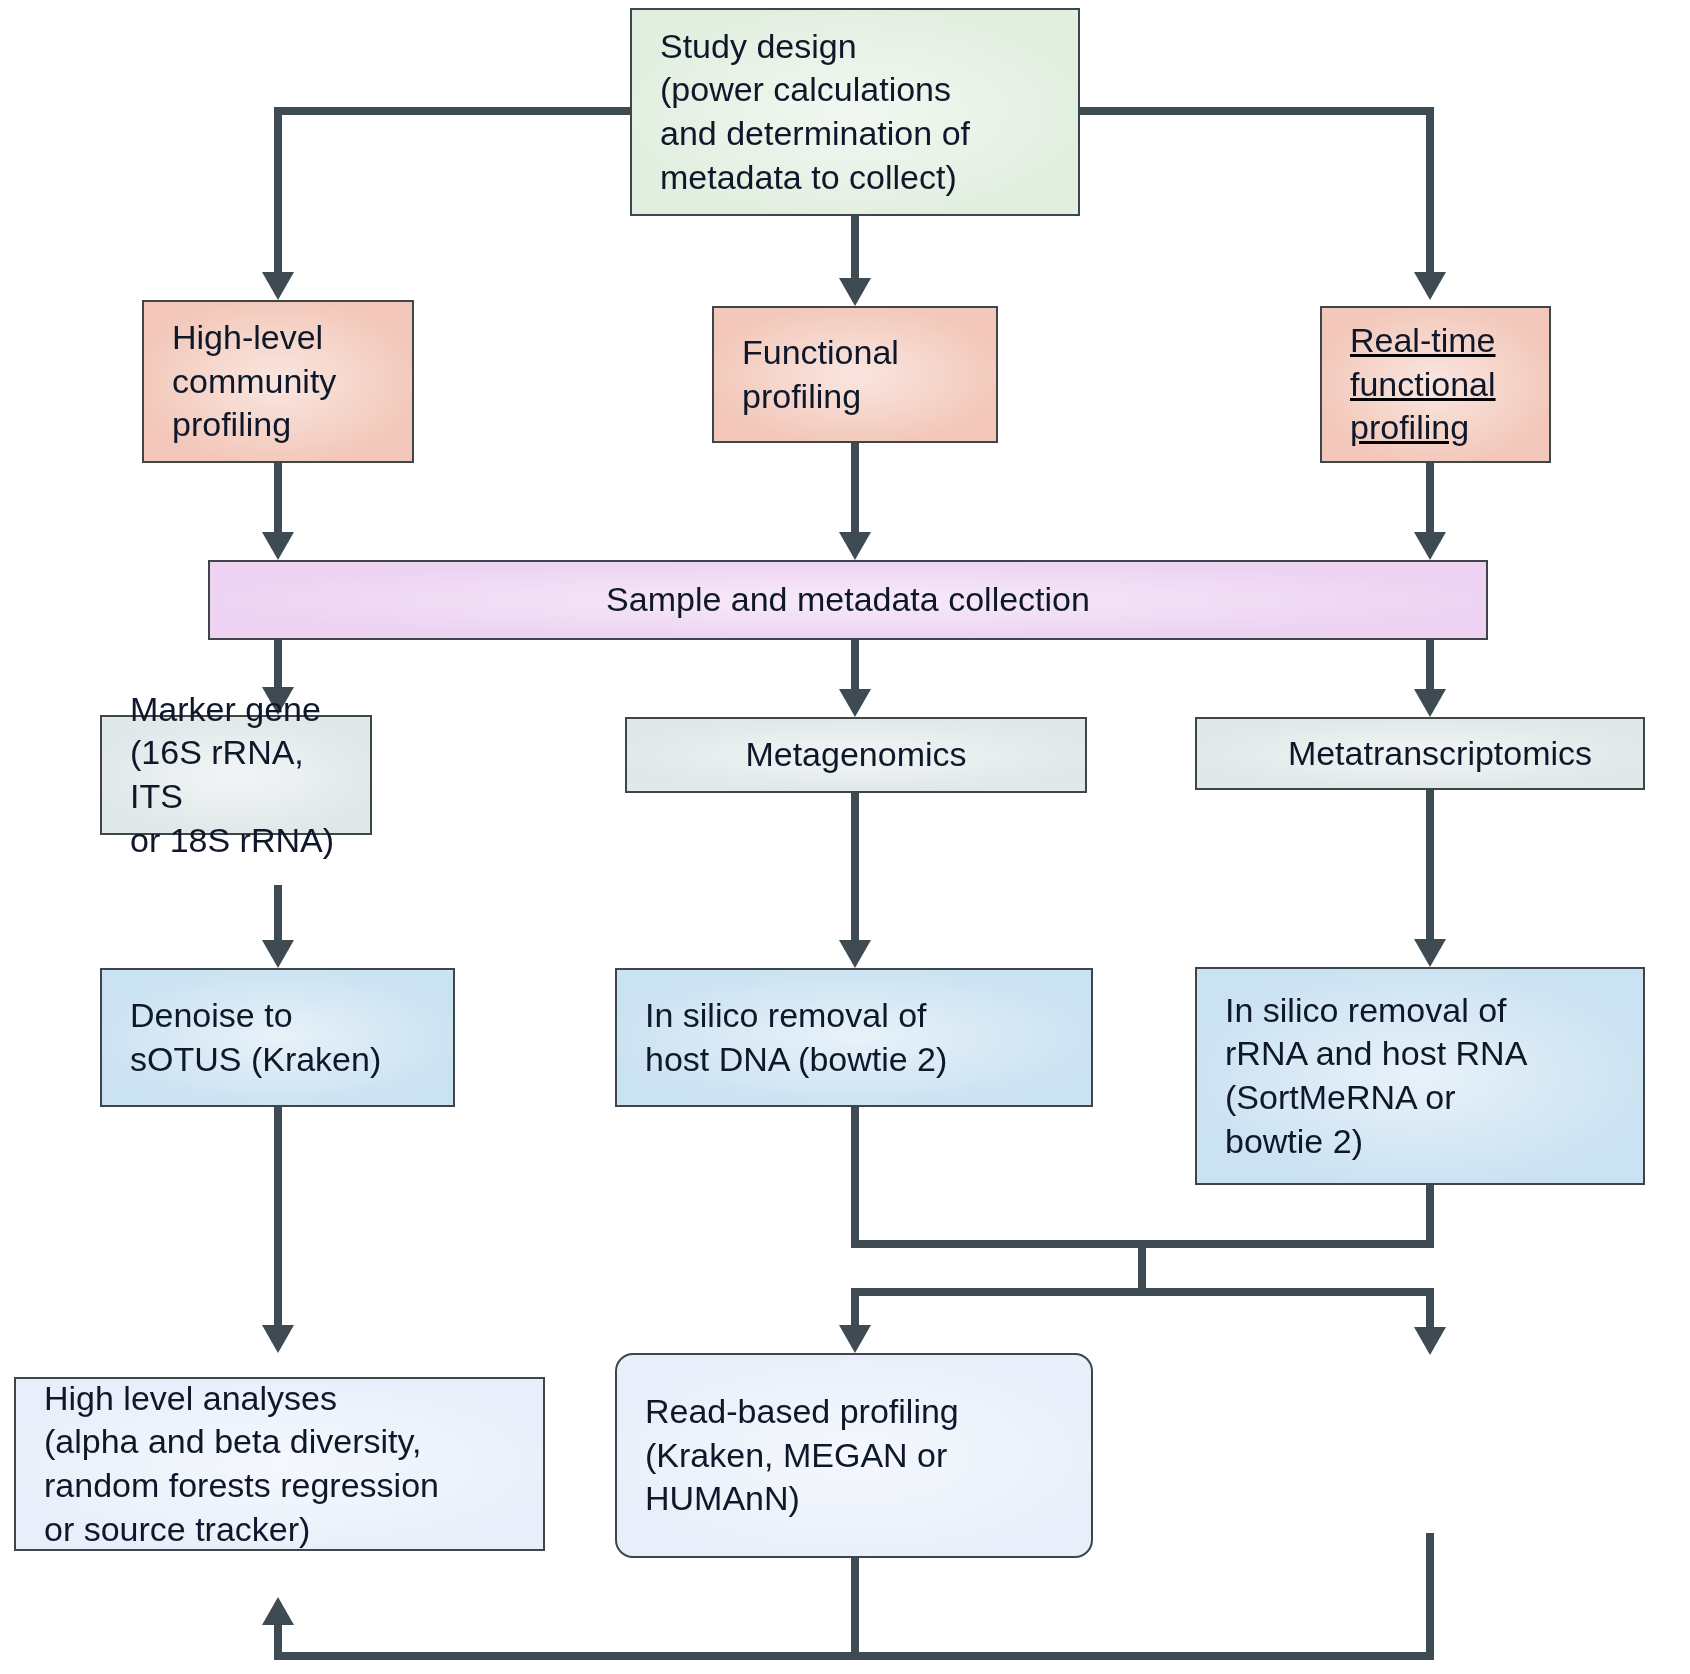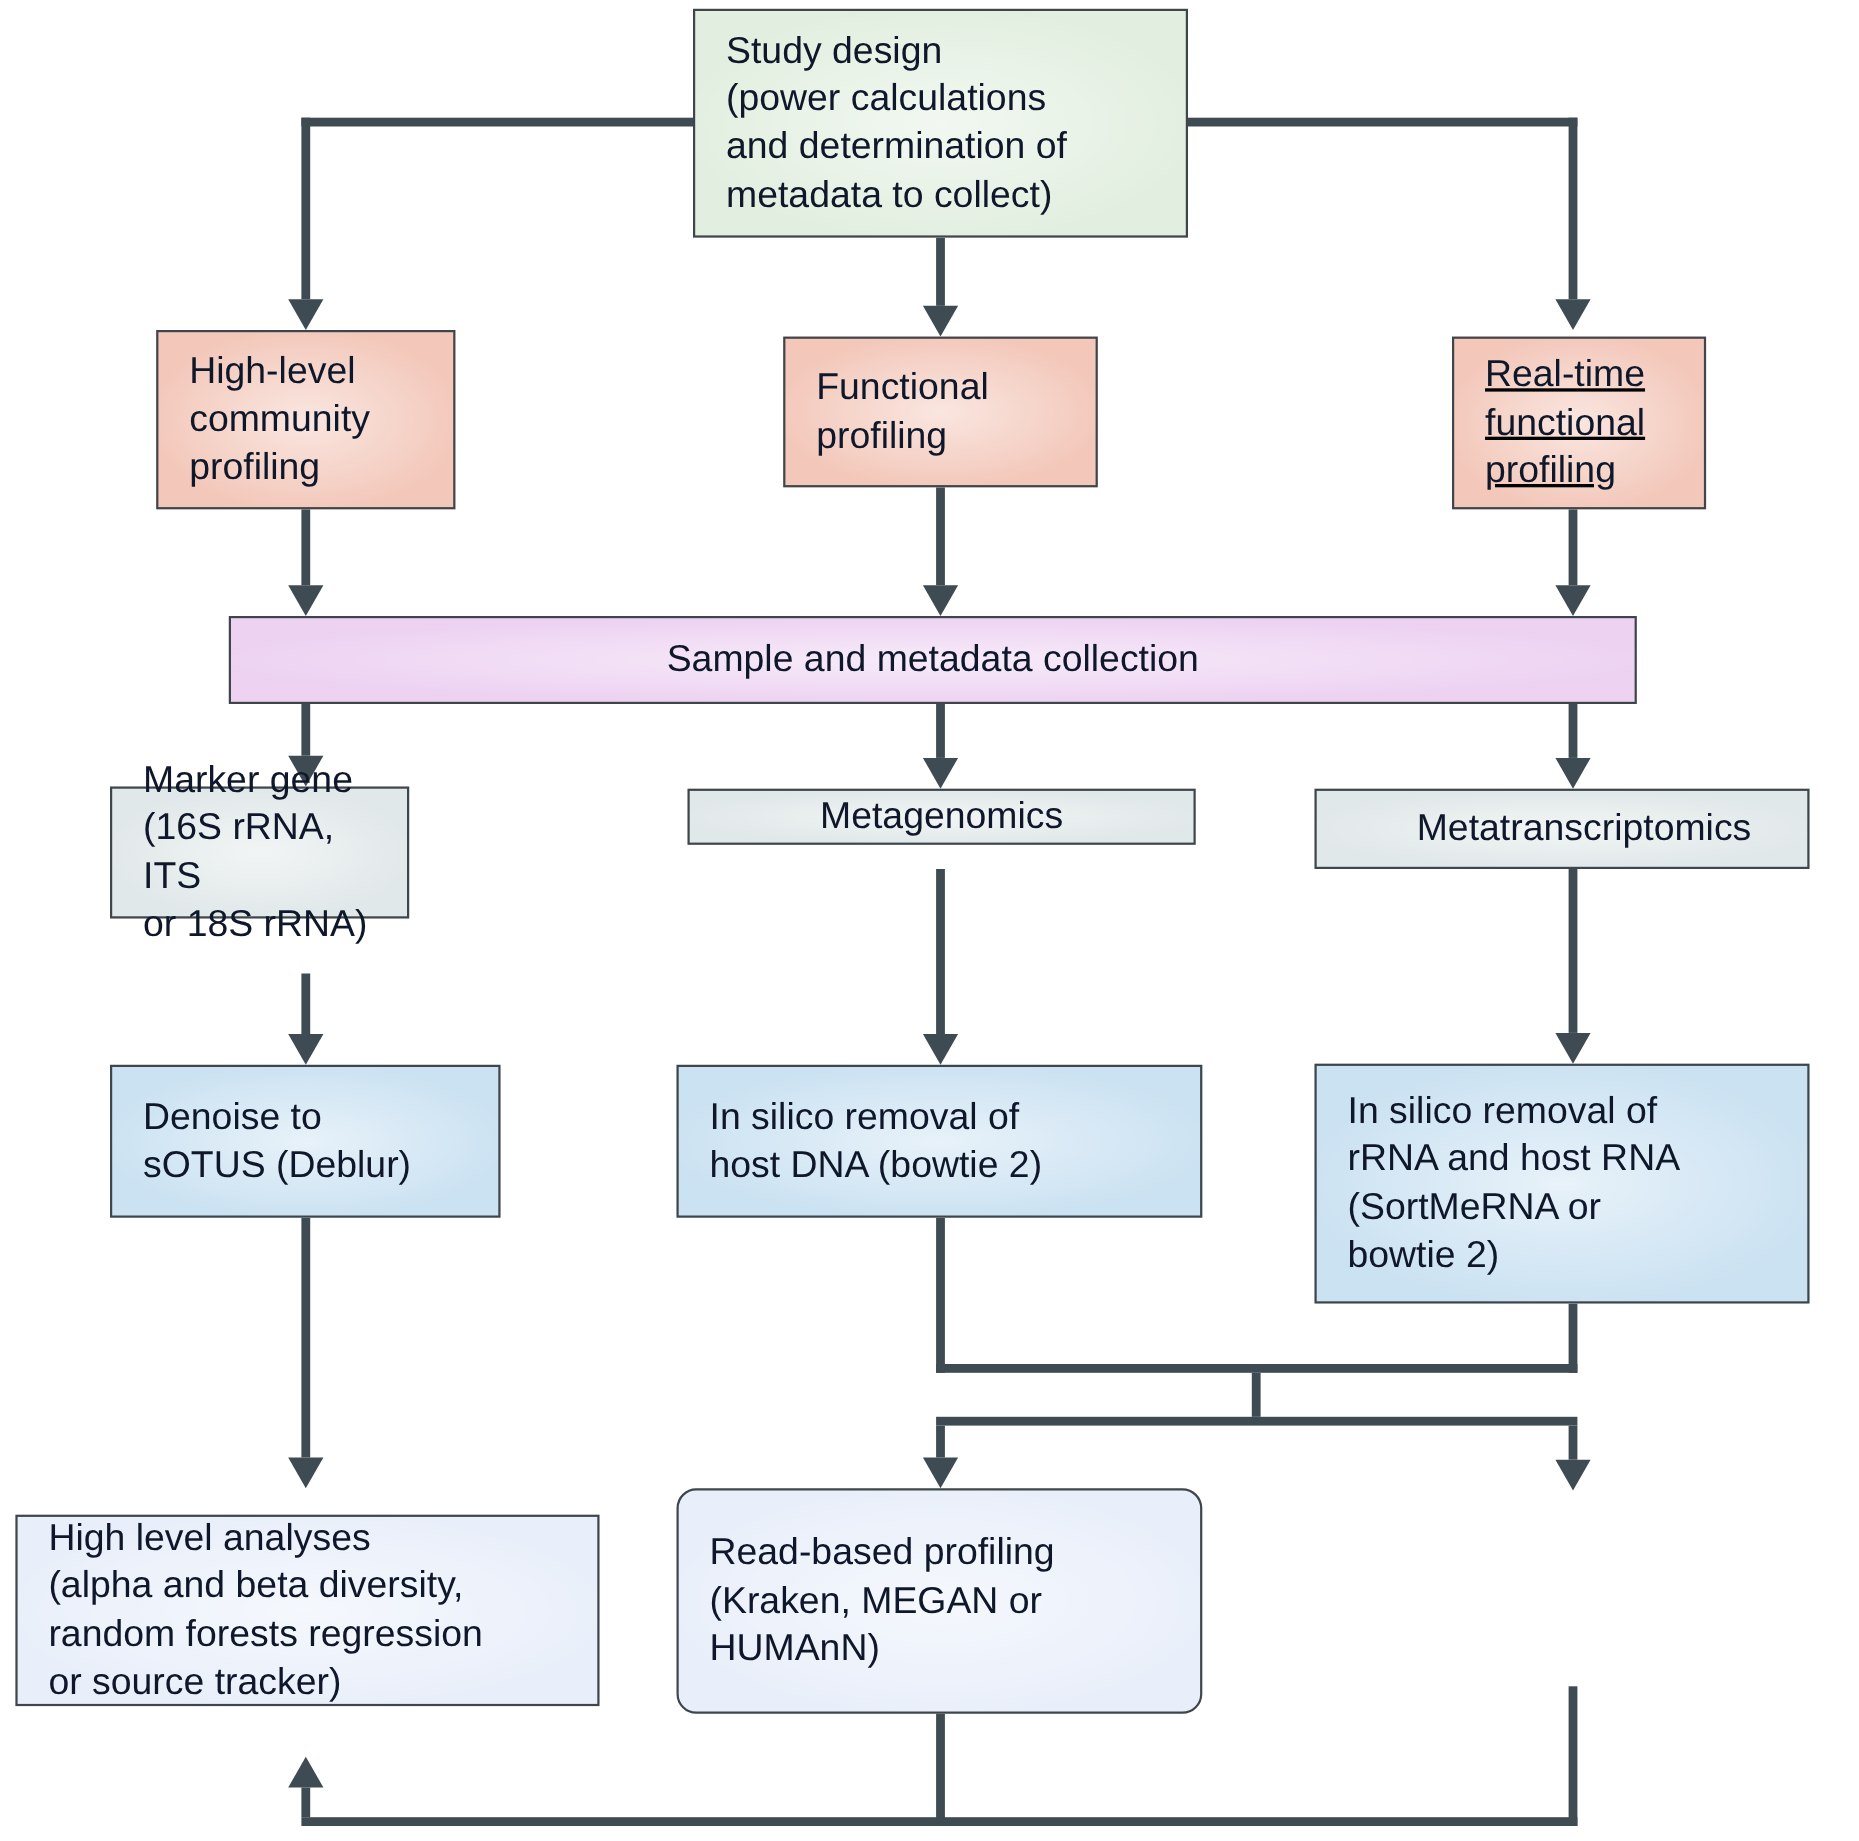--- a/index.html
+++ b/index.html
@@ -37,21 +37,21 @@
   }
   .node.center{justify-content:center;}
   .node.center .label{padding:0;text-align:center;}
 
   .n-study          {--fill:var(--study-fill);          left:630px; top:8px;    width:450px; height:208px;}
   .n-hl             {--fill:var(--profiling-fill);      left:142px; top:300px;  width:272px; height:163px;}
   .n-fp             {--fill:var(--profiling-fill);      left:712px; top:306px;  width:286px; height:137px;}
   .n-rt             {--fill:var(--profiling-fill);      left:1320px;top:306px;  width:231px; height:157px;text-decoration:underline;}
   .n-bar            {--fill:var(--collection-fill);     left:208px; top:560px;  width:1280px;height:80px;}
   .n-marker         {--fill:var(--sequencing-fill);     left:100px; top:715px;  width:272px; height:120px;}
-  .n-metagenomics   {--fill:var(--sequencing-fill);     left:625px; top:717px;  width:462px; height:51px;}
+  .n-metagenomics   {--fill:var(--sequencing-fill);     left:625px; top:717px;  width:462px; height:76px;}
   .n-metatrans      {--fill:var(--sequencing-fill);     left:1195px;top:717px;  width:450px; height:73px;padding-left:40px;}
   .n-denoise        {--fill:var(--processing-fill);     left:100px; top:968px;  width:355px; height:139px;}
   .n-dna            {--fill:var(--processing-fill);     left:615px; top:968px;  width:478px; height:139px;}
   .n-rna            {--fill:var(--processing-fill);     left:1195px;top:967px;  width:450px; height:218px;}
   .n-hla            {--fill:var(--analysis-fill);       left:14px;  top:1377px; width:531px; height:174px;}
   .n-readb          {--fill:var(--analysis-fill);       left:615px; top:1353px; width:478px; height:205px;border-radius:18px;}
   .n-assembly       {--fill:var(--analysis-fill);       left:1193px;top:1355px; width:480px; height:178px;}
 
   
   .line{position:absolute;background:var(--line,#3e4b52);}
@@ -207,21 +207,21 @@
   <div class="node n-metagenomics center">
     <div class="label">Metagenomics</div>
   </div>
 
   <div class="node n-metatrans center">
     <div class="label">Metatranscriptomics</div>
   </div>
 
   <div class="node n-denoise">
     <div class="label">Denoise to
-sOTUS (Deblur)</div>
+sOTUS (Kraken)</div>
   </div>
 
   <div class="node n-dna">
     <div class="label">In silico removal of
 host DNA (bowtie 2)</div>
   </div>
 
   <div class="node n-rna">
     <div class="label">In silico removal of
 rRNA and host RNA

